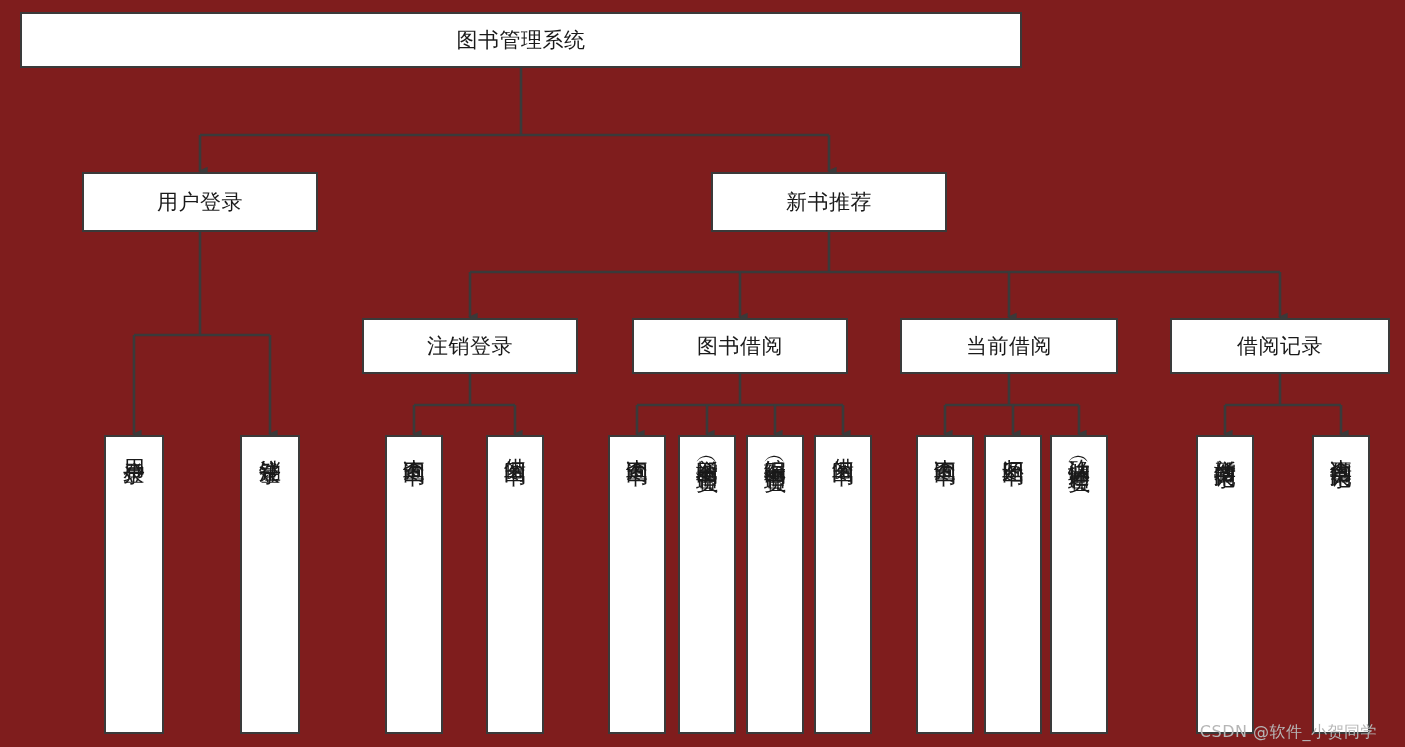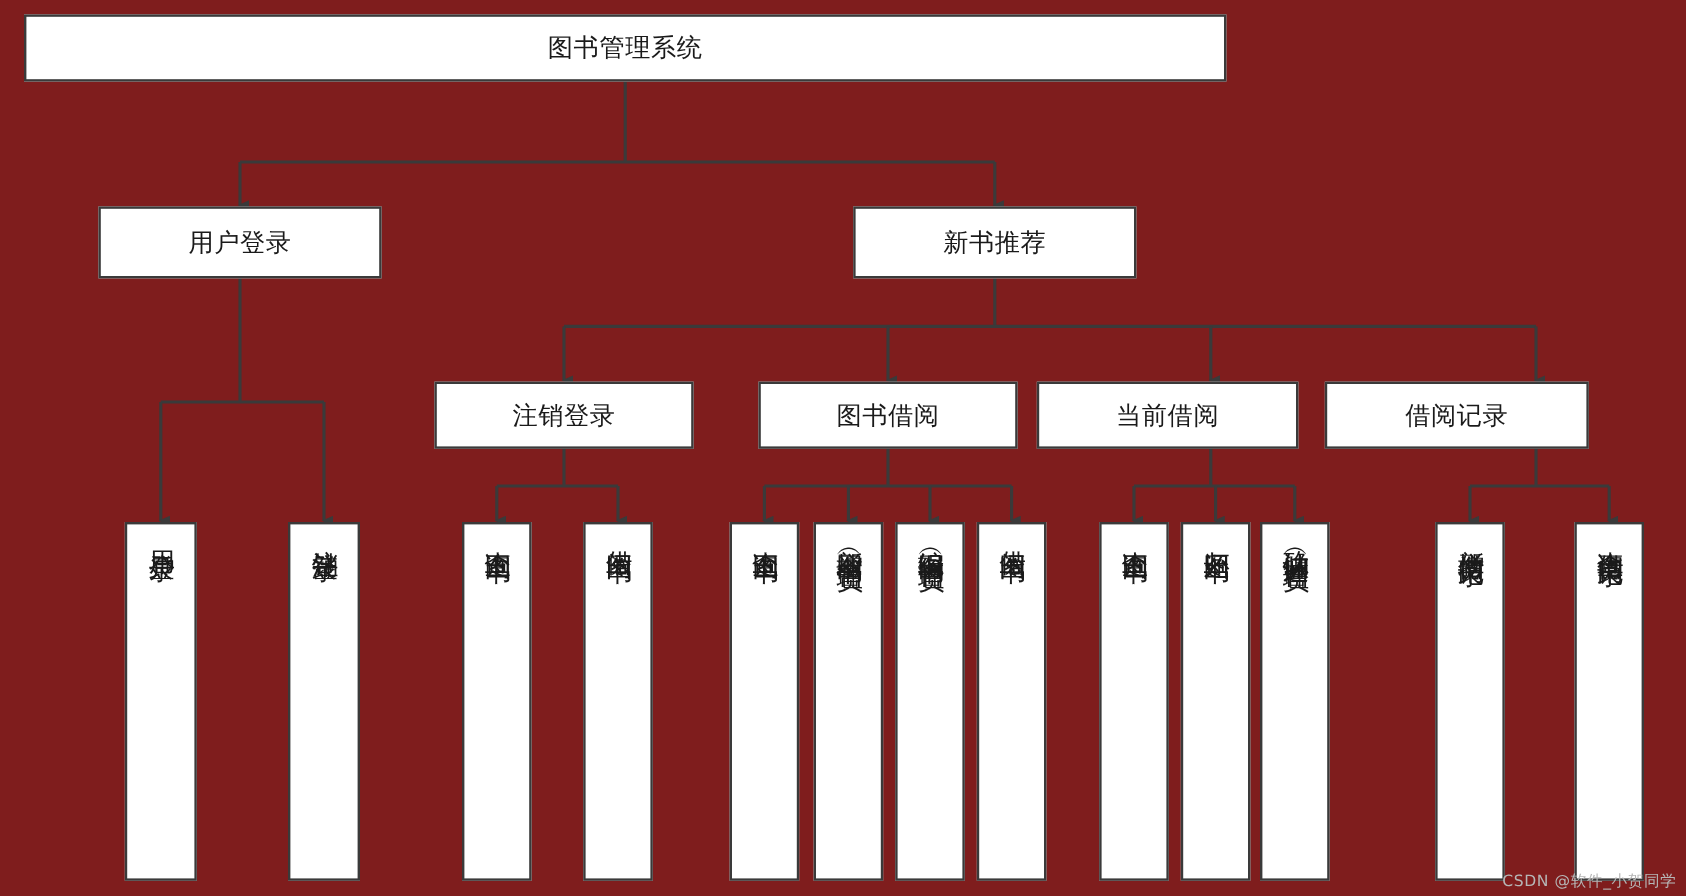--- a/index.html
+++ b/index.html
@@ -54,23 +54,23 @@
   .node.vertical .node-label {
     writing-mode: vertical-rl;
     text-orientation: upright;
     font-size: 22px;
     line-height: 1.0;
     letter-spacing: 2px;
     max-height: 100%;
   }
   #watermark {
     position: absolute;
-    right: 8px;
+    right: 28px;
     bottom: 4px;
-    font-size: 13px;
+    font-size: 16px;
     color: #b6b6b6;
     letter-spacing: 0.5px;
     z-index: 3;
     white-space: nowrap;
     margin-left: 38px;
   }
 </style>
 </head>
 <body>
 
@@ -128,24 +128,24 @@
       </div>
       <div class="node horizontal" style="left: 711px; top: 172px; width: 236px; height: 60px;">
         <span class="node-label">新书推荐</span>
       </div>
       <div class="node horizontal" style="left: 362px; top: 318px; width: 216px; height: 56px;">
         <span class="node-label">注销登录</span>
       </div>
       <div class="node horizontal" style="left: 632px; top: 318px; width: 216px; height: 56px;">
         <span class="node-label">图书借阅</span>
       </div>
-      <div class="node horizontal" style="left: 864px; top: 318px; width: 218px; height: 56px; align-items: center;">
+      <div class="node horizontal" style="left: 900px; top: 318px; width: 218px; height: 56px; align-items: center;">
         <span class="node-label">当前借阅</span>
       </div>
-      <div class="node horizontal" style="left: 1104px; top: 318px; width: 220px; height: 56px;">
+      <div class="node horizontal" style="left: 1170px; top: 318px; width: 220px; height: 56px;">
         <span class="node-label">借阅记录</span>
       </div>
       <div class="node vertical" style="left: 104px; top: 435px; width: 60px; height: 299px;">
         <span class="node-label">用户登录</span>
       </div>
       <div class="node vertical" style="left: 240px; top: 435px; width: 60px; height: 299px;">
         <span class="node-label">注销登录</span>
       </div>
       <div class="node vertical" style="left: 385px; top: 435px; width: 58px; height: 299px;">
         <span class="node-label">查询图书</span>

